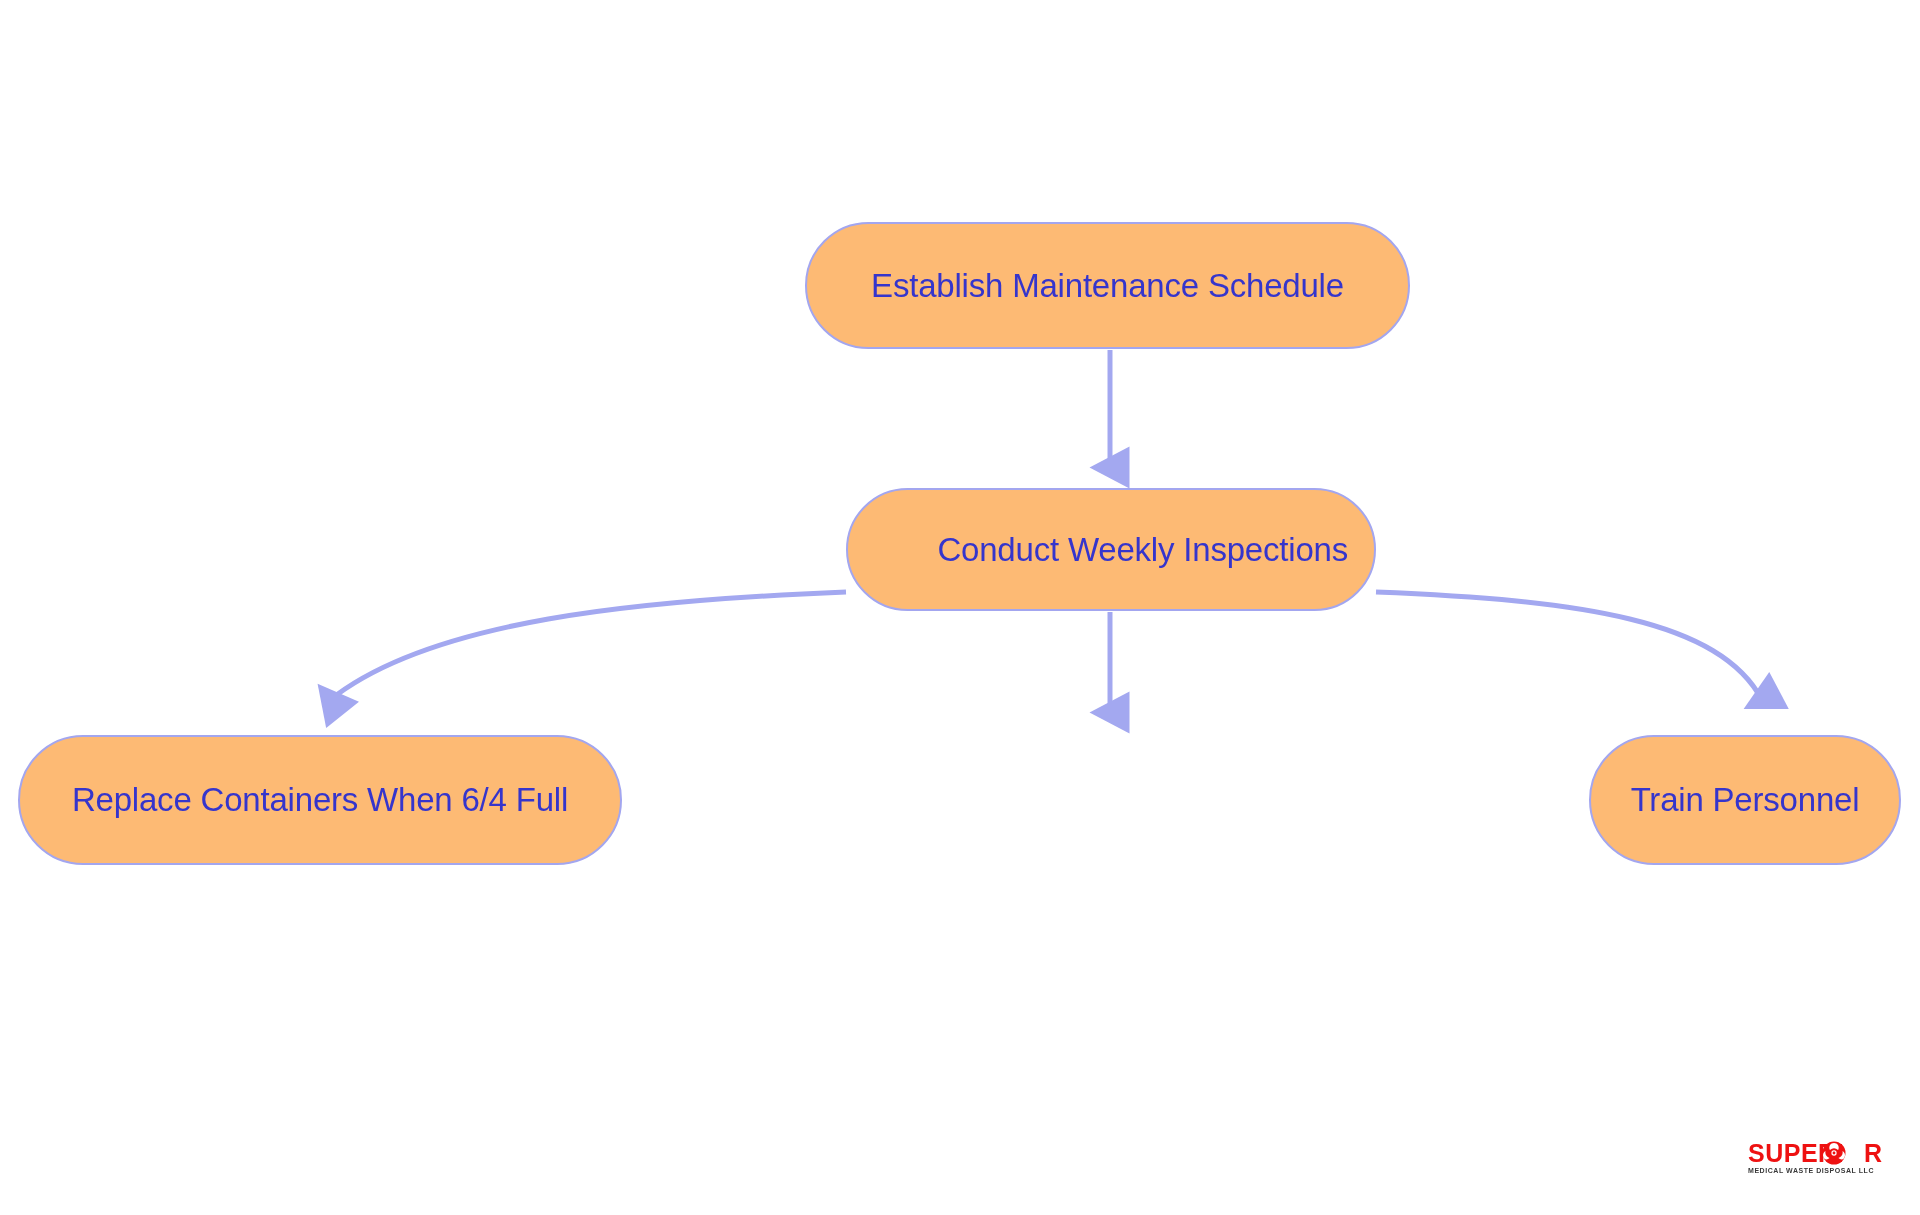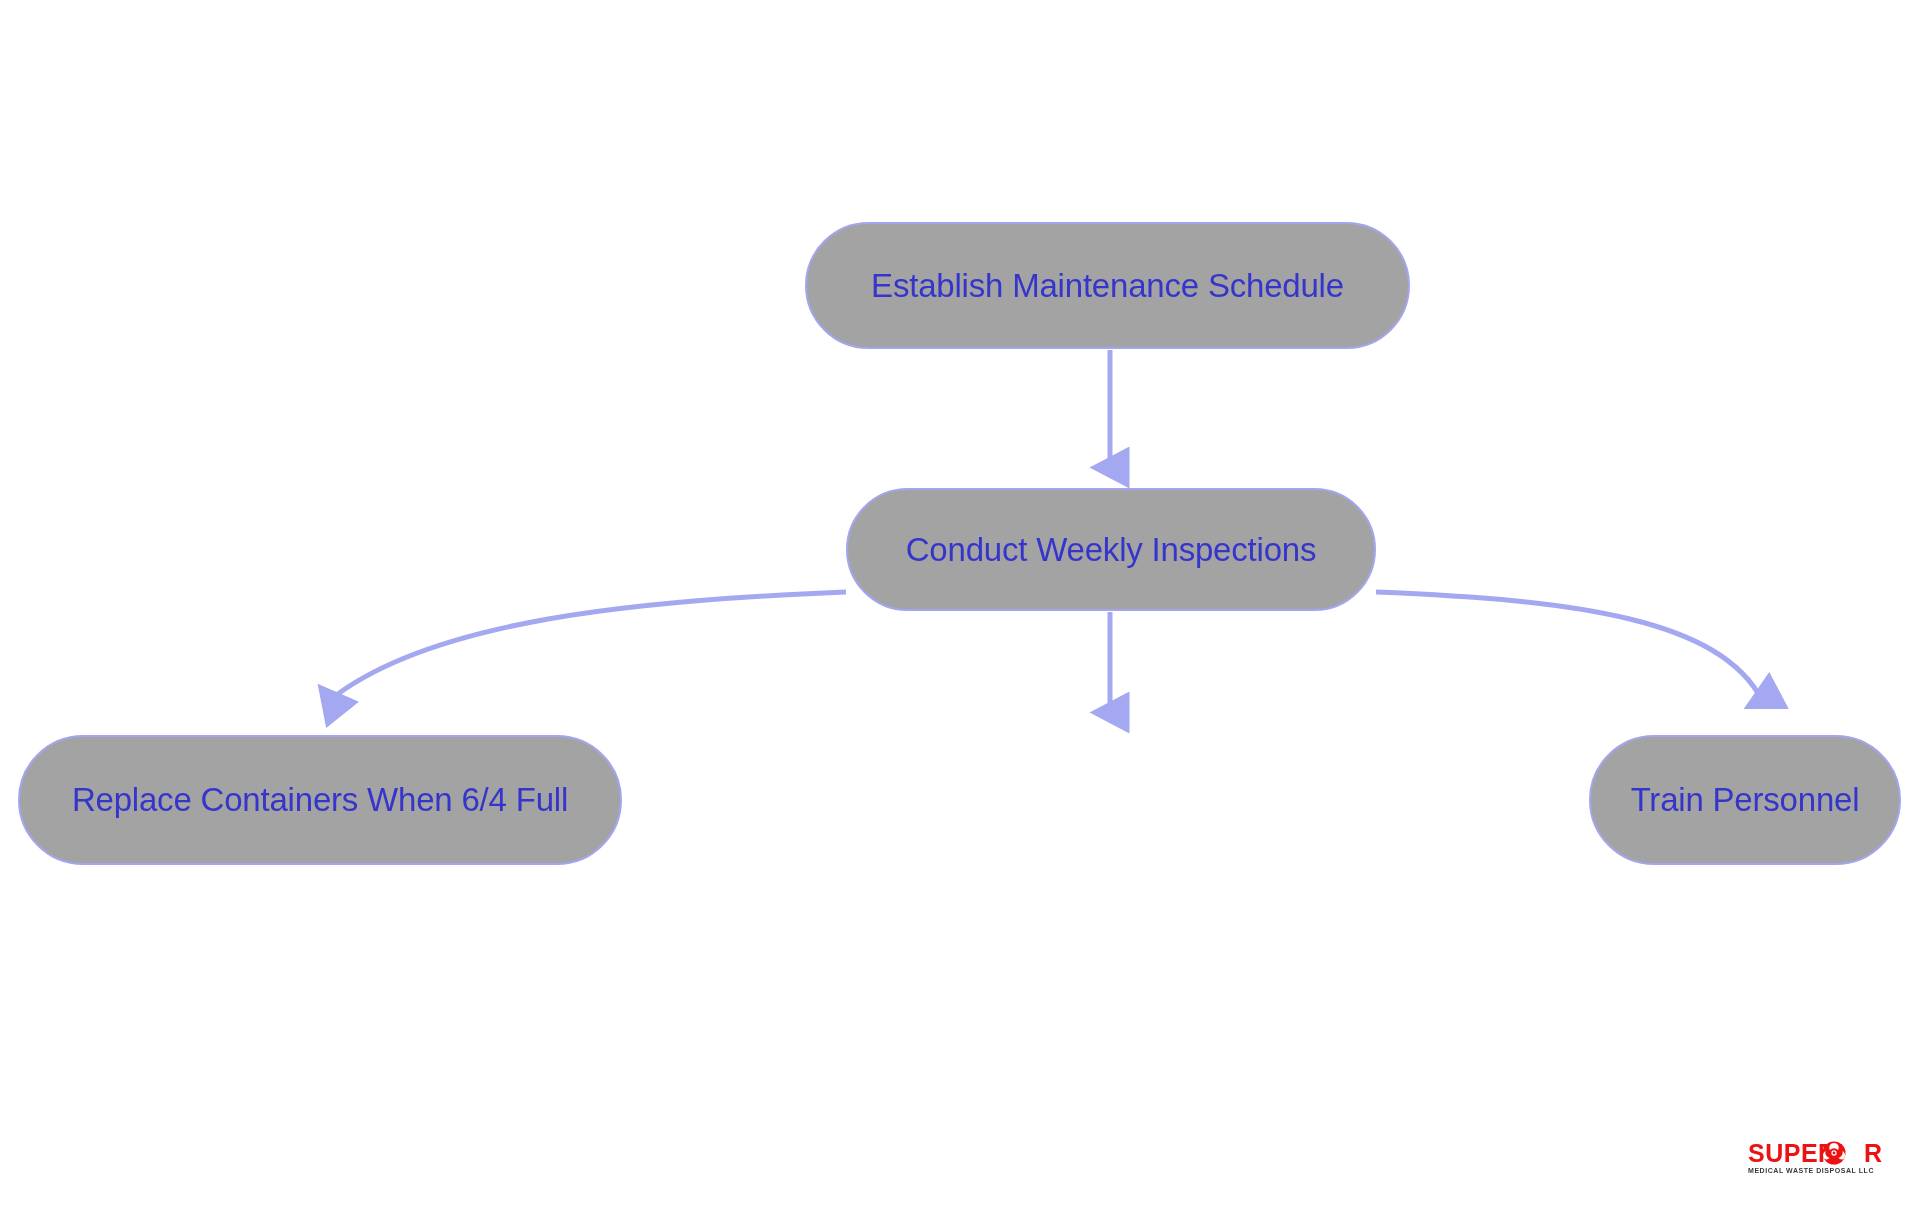--- a/index.html
+++ b/index.html
@@ -25,40 +25,40 @@
     width: 1920px;
     height: 1215px;
     pointer-events: none;
   }
   .node {
     position: absolute;
     box-sizing: border-box;
     display: flex;
     align-items: center;
     justify-content: center;
-    background: #a3a3a3;
+    background: #fdba74;
     border: 2px solid #a3a6ef;
     border-radius: 999px;
     color: #3535cc;
     text-align: center;
     padding: 12px 26px;
   }
   .node-label {
     font-family: "Liberation Sans", sans-serif;
     font-size: 33px;
     font-weight: 400;
     letter-spacing: -0.2px;
     line-height: 1.15;
     color: #3535cc;
     white-space: nowrap;
   }
 
   
   #node-establish   { left: 805px;  top: 222px; width: 605px; height: 127px; }
-  #node-conduct     { left: 846px;  top: 488px; width: 530px; height: 123px; }
+  #node-conduct     { left: 846px;  top: 488px; width: 530px; height: 123px; justify-content: flex-end; }
   #node-replace     { left: 18px;   top: 735px; width: 604px; height: 130px; }
   #node-document    { left: 746px;  top: 733px; width: 730px; height: 131px; }
   #node-train       { left: 1589px; top: 735px; width: 312px; height: 130px; }
 
   
   #watermark {
     position: absolute;
     left: 1748px;
     top: 1140px;
     width: 132px;

